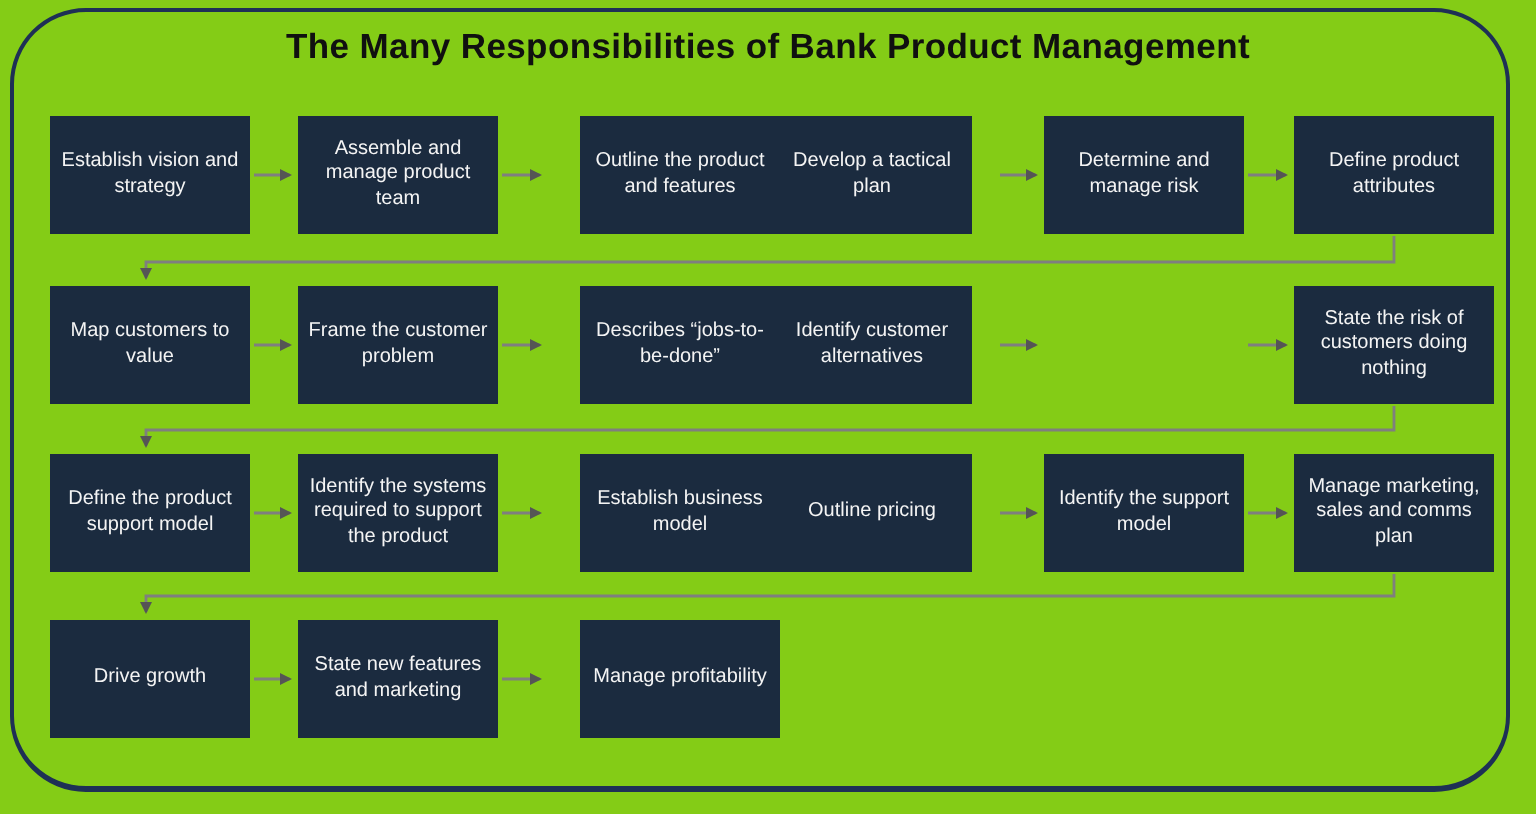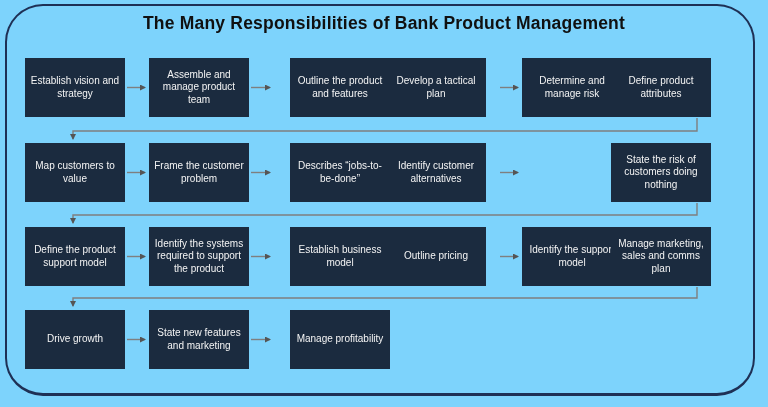--- a/index.html
+++ b/index.html
@@ -1,36 +1,36 @@
 <!DOCTYPE html>
 <html><head>
 <meta charset="utf-8">
 <style>
   html,body{margin:0;padding:0;background:#ffffff;}
   .canvas{
-    position:relative;width:768px;height:407px;background:#7dd3fc;
+    position:relative;width:768px;height:407px;background:#84cc16;
     font-family:"Liberation Sans", sans-serif;overflow:hidden;
   }
   .frame{
     position:absolute;left:5px;top:4px;width:750px;height:392px;
     box-sizing:border-box;border:2px solid #1e3055;border-bottom-width:3px;
     border-radius:38px;background:transparent;
   }
   .title{
     position:absolute;top:13px;left:0;width:100%;text-align:center;
     font-size:17.5px;font-weight:bold;color:#101010;letter-spacing:0.2px;
   }
   .connectors{position:absolute;left:0;top:0;pointer-events:none;}
   .box{
     position:absolute;width:100px;height:59px;background:#1b2b3f;
     color:#f4f4f4;display:flex;align-items:center;justify-content:center;
     text-align:center;font-size:10px;line-height:1.22;padding:2px 4px;
     box-sizing:border-box;
   }
-  .c0{left:25px}.c1{left:149px}.c2{left:290px}.c3{left:386px}.c4{left:522px}.c5{left:611px}
+  .c0{left:25px}.c1{left:149px}.c2{left:290px}.c3{left:386px}.c4{left:522px}.c5{left:647px}
   .r0{top:58px}.r1{top:143px}.r2{top:227px}.r3{top:310px}
 </style>
 </head>
 <body>
 
 <div class="canvas">
 
   <div class="frame"></div>
 
   <div class="title">The Many Responsibilities of Bank Product Management</div>

